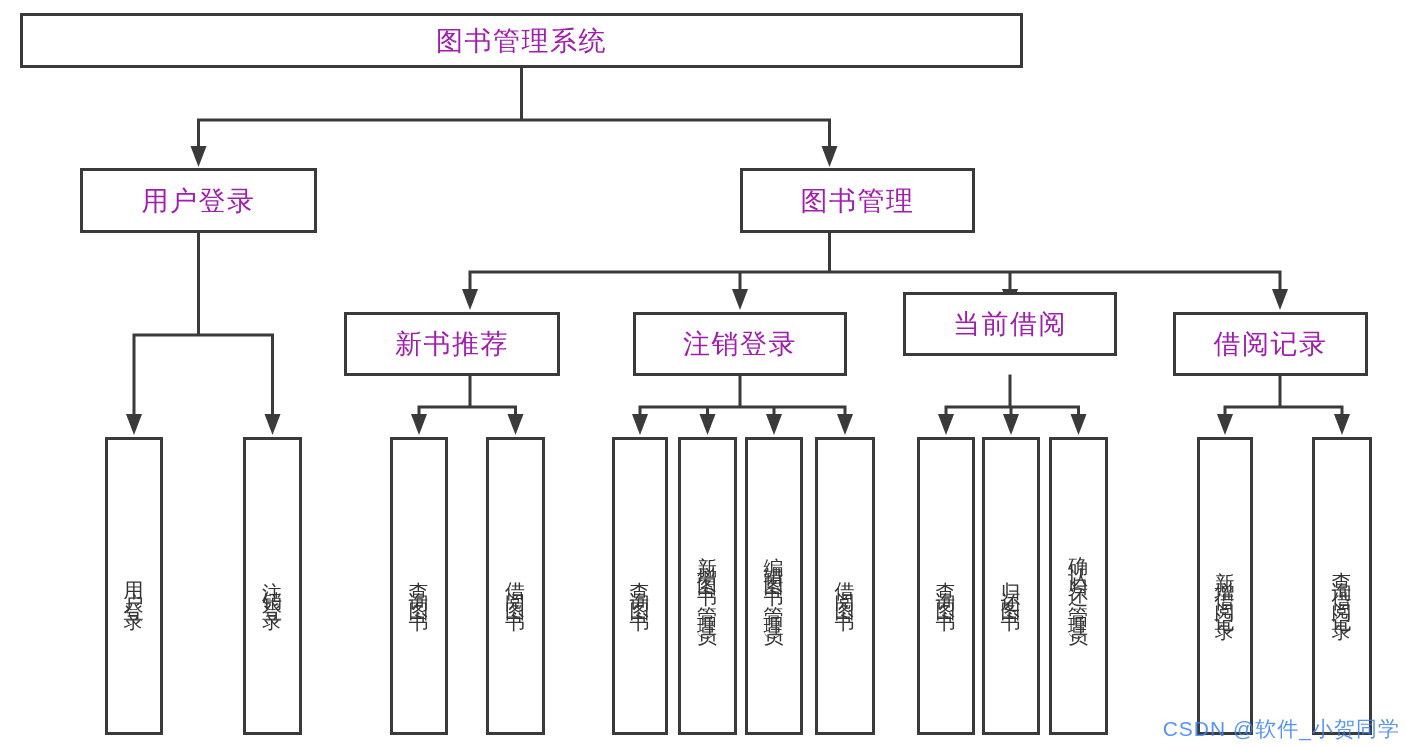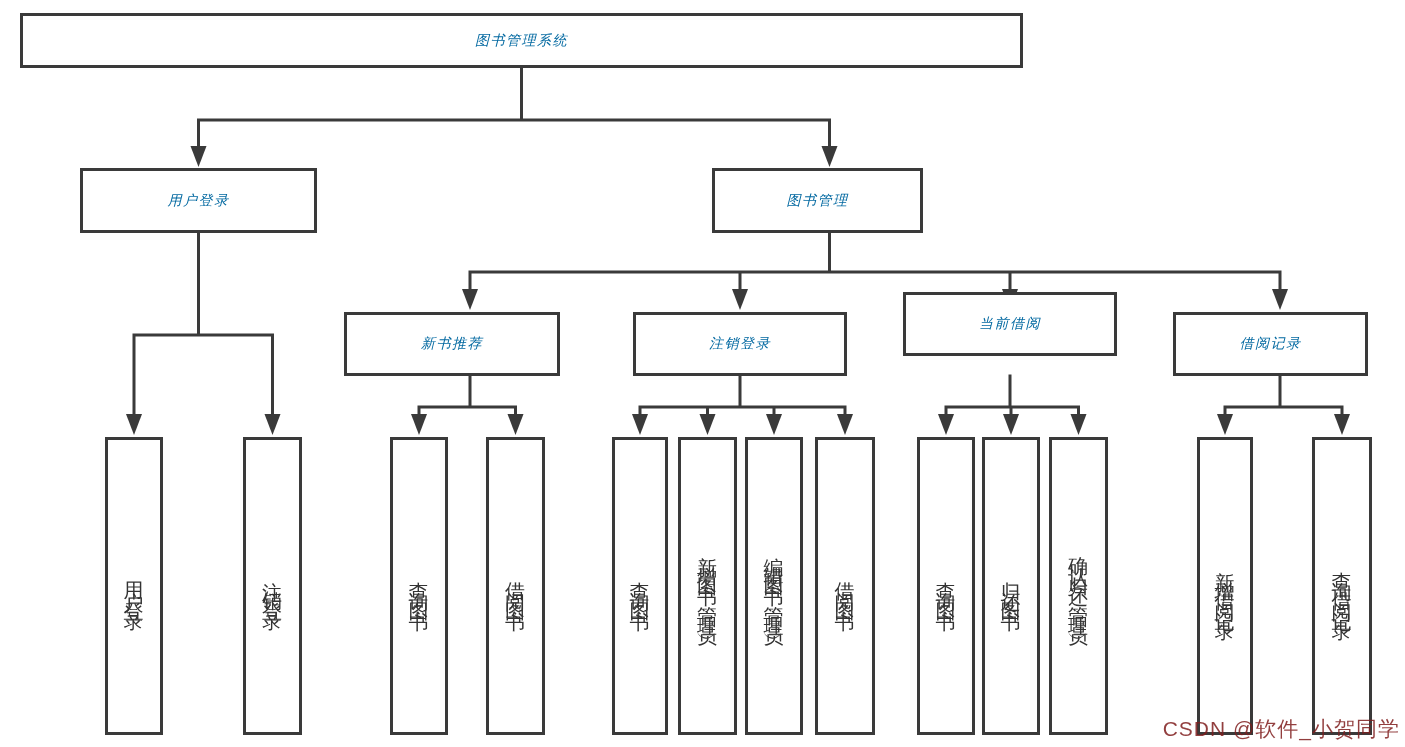--- a/index.html
+++ b/index.html
@@ -15,41 +15,40 @@
     position:absolute;
     box-sizing:border-box;
     background:#ffffff;
     border:3px solid #3a3a3a;
     display:flex;
     align-items:center;
     justify-content:center;
     z-index:2;
   }
   .hlabel{
-    font-size:14px;
-    color:#0369a1;
+    font-size:27px;
+    color:#a21caf;
     letter-spacing:1.5px;
     white-space:nowrap;
-    font-style:italic;
   }
   .leaf{top:437px;height:298px;}
   .vtext{
     writing-mode:vertical-lr;
     text-orientation:mixed;
     font-size:20px;
     color:#333333;
     letter-spacing:10px;
     line-height:1;
   }
   .watermark{
     position:absolute;
     right:5px;
     bottom:4px;
     font-size:21px;
-    color:#7f1d1d;
+    color:#3b82f6;
     opacity:0.85;
     letter-spacing:1px;
     z-index:5;
     white-space:nowrap;
   }
 </style>
 </head>
 <body>
 
 <div class="stage">
@@ -114,21 +113,21 @@
     </g>
   </svg>
 
   <div class="node" style="left:20px;top:13px;width:1003px;height:55px">
     <span class="hlabel">图书管理系统</span>
   </div>
 
   <div class="node" style="left:80px;top:168px;width:237px;height:65px">
     <span class="hlabel">用户登录</span>
   </div>
-  <div class="node" style="left:712px;top:168px;width:211px;height:65px">
+  <div class="node" style="left:740px;top:168px;width:235px;height:65px">
     <span class="hlabel">图书管理</span>
   </div>
 
   <div class="node" style="left:344px;top:312px;width:216px;height:64px">
     <span class="hlabel">新书推荐</span>
   </div>
   <div class="node" style="left:633px;top:312px;width:214px;height:64px">
     <span class="hlabel">注销登录</span>
   </div>
   <div class="node" style="left:903px;top:292px;width:214px;height:64px">

